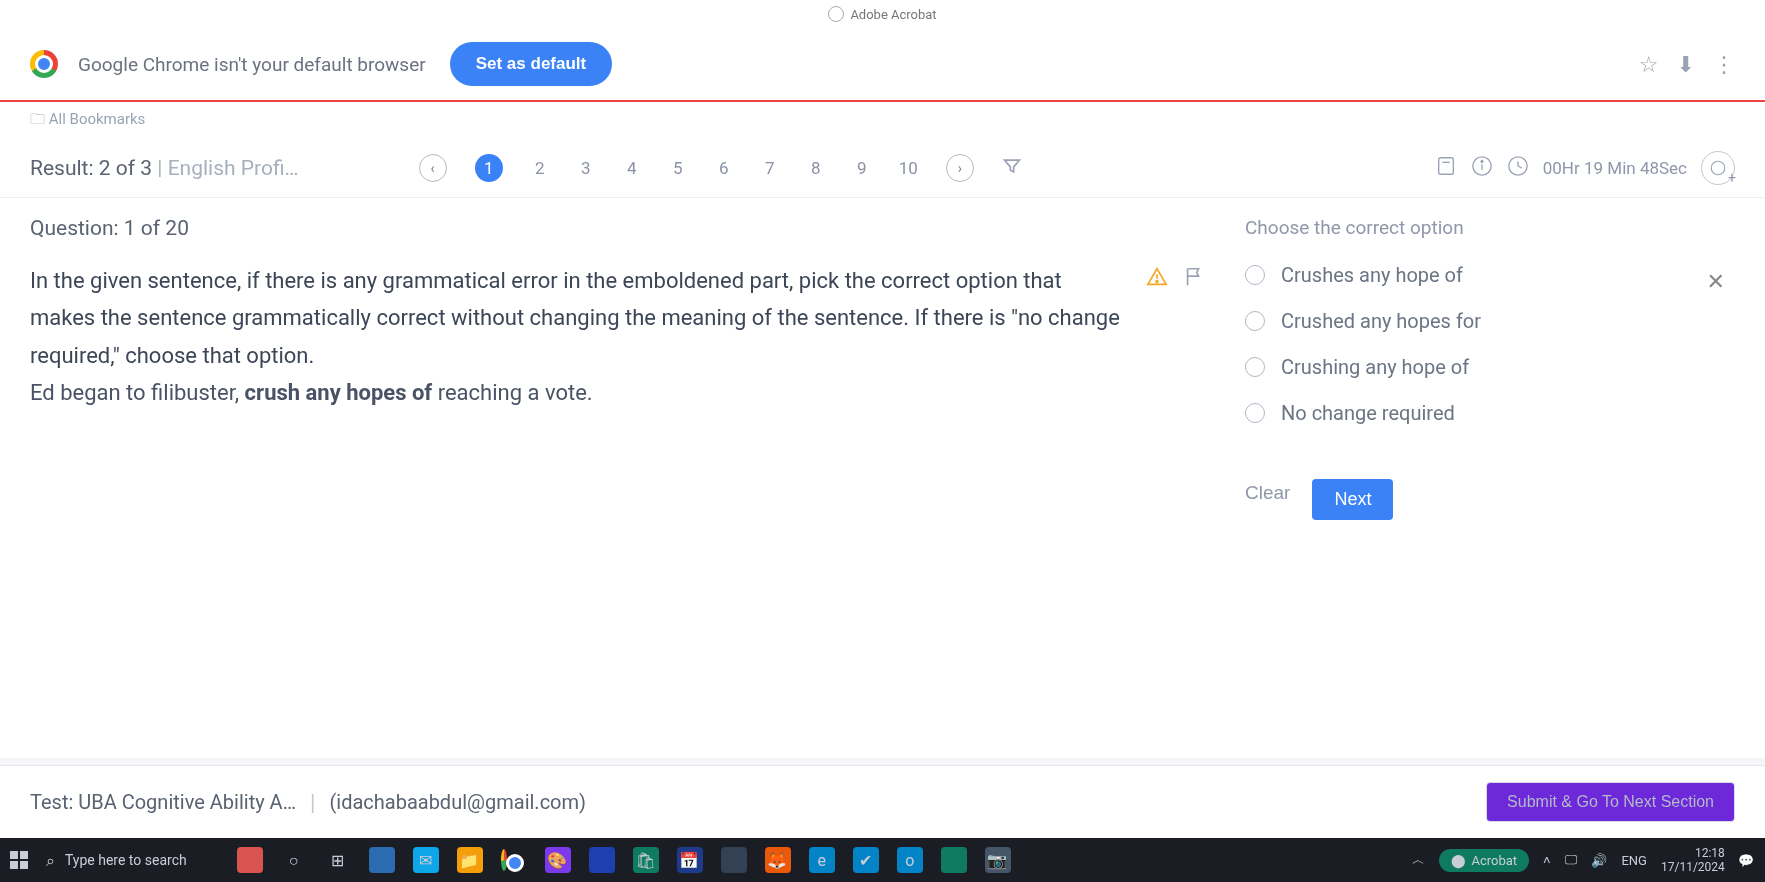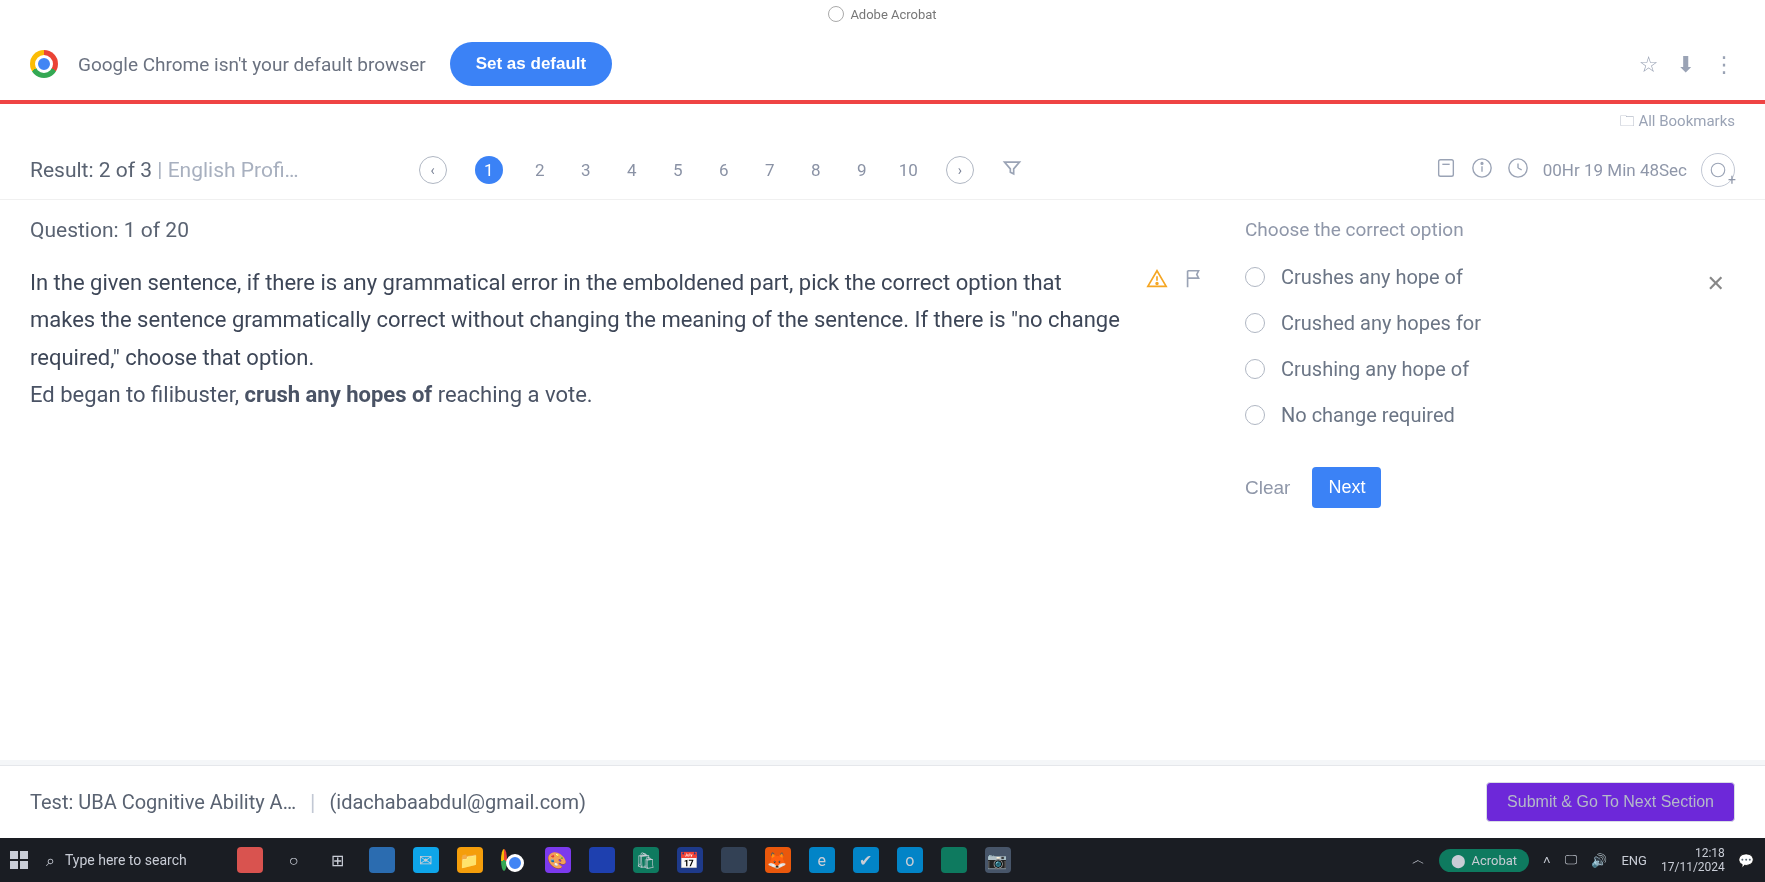--- a/index.html
+++ b/index.html
@@ -22,21 +22,21 @@
       height: 28px;
     }
     .acrobat-icon {
       width: 16px; height: 16px; border-radius: 50%; border: 1px solid #aaa; margin-right: 6px; display: inline-block;
     }
     .default-banner {
       background: #fff;
       padding: 14px 30px;
       display: flex;
       align-items: center;
-      border-bottom: 4px solid #ef4444;
+      border-bottom: 2px solid #ef4444;
     }
     .chrome-logo {
       width: 28px; height: 28px; border-radius: 50%;
       background: conic-gradient(#ea4335 0 120deg, #34a853 120deg 240deg, #fbbc05 240deg 360deg);
       position: relative; margin-right: 20px;
     }
     .chrome-logo::after {
       content: ''; position: absolute; width: 12px; height: 12px; background: #4285f4;
       border: 3px solid #fff; border-radius: 50%; top: 5px; left: 5px;
     }
@@ -90,21 +90,21 @@
     .sentence { color: #4a5365; font-size: 22px; line-height: 1.7; }
     .sentence .bold { font-weight: 700; }
     .choose-label { color: #8f97a9; font-size: 19px; margin-bottom: 24px; }
     .option { display: flex; align-items: center; margin-bottom: 22px; cursor: pointer; }
     .radio {
       width: 20px; height: 20px; border: 1.5px solid #b0b7c3; border-radius: 50%; margin-right: 16px; flex-shrink: 0;
     }
     .option-text { color: #6b7585; font-size: 20px; }
     .actions { display: flex; align-items: center; gap: 22px; margin-top: 40px; }
     .clear-btn { background: none; border: none; color: #8f97a9; font-size: 19px; cursor: pointer; }
-    .next-btn { background: #3b82f6; color: #fff; border: none; border-radius: 4px; padding: 10px 16px; font-size: 18px; cursor: pointer; }
+    .next-btn { background: #3b82f6; color: #fff; border: none; border-radius: 4px; padding: 10px 22px; font-size: 18px; cursor: pointer; margin-top: 14px; }
     .footer {
       background: #fff; border-top: 1px solid #e5e7eb; padding: 16px 30px;
       display: flex; align-items: center; position: absolute; bottom: 44px; left: 0; right: 0;
     }
     .footer-text { color: #5a6372; font-size: 20px; }
     .footer-sep { color: #c2c8d4; margin: 0 14px; font-size: 22px; }
     .footer-email { color: #5a6372; font-size: 20px; }
     .submit-btn {
       margin-left: auto; background: #6d28d9; border: 1px solid #d9dde5; color: #b4bac8;
       padding: 10px 20px; font-size: 16px; border-radius: 4px; cursor: pointer;
@@ -134,21 +134,21 @@
 <div class="default-banner">
   <div class="chrome-logo"></div>
   <span class="banner-text">Google Chrome isn't your default browser</span>
   <button class="set-default-btn">Set as default</button>
   <div class="banner-right">
     <span>☆</span>
     <span>⬇</span>
     <span>⋮</span>
   </div>
 </div>
-<div style="background:#fff;padding:6px 30px;text-align:right;color:#9aa3b5;font-size:15px;">
+<div style="background:#fff;padding:6px 30px;text-align:left;color:#9aa3b5;font-size:15px;">
   <span>🗀 </span>
   <span>All Bookmarks</span>
 </div>
 
 <div class="main-header">
   <span class="section-text">
     <span>Result:</span>
     <span>2 of 3</span>
     <span class="section-light">|</span>
     <span class="section-light">English Profi…</span>

